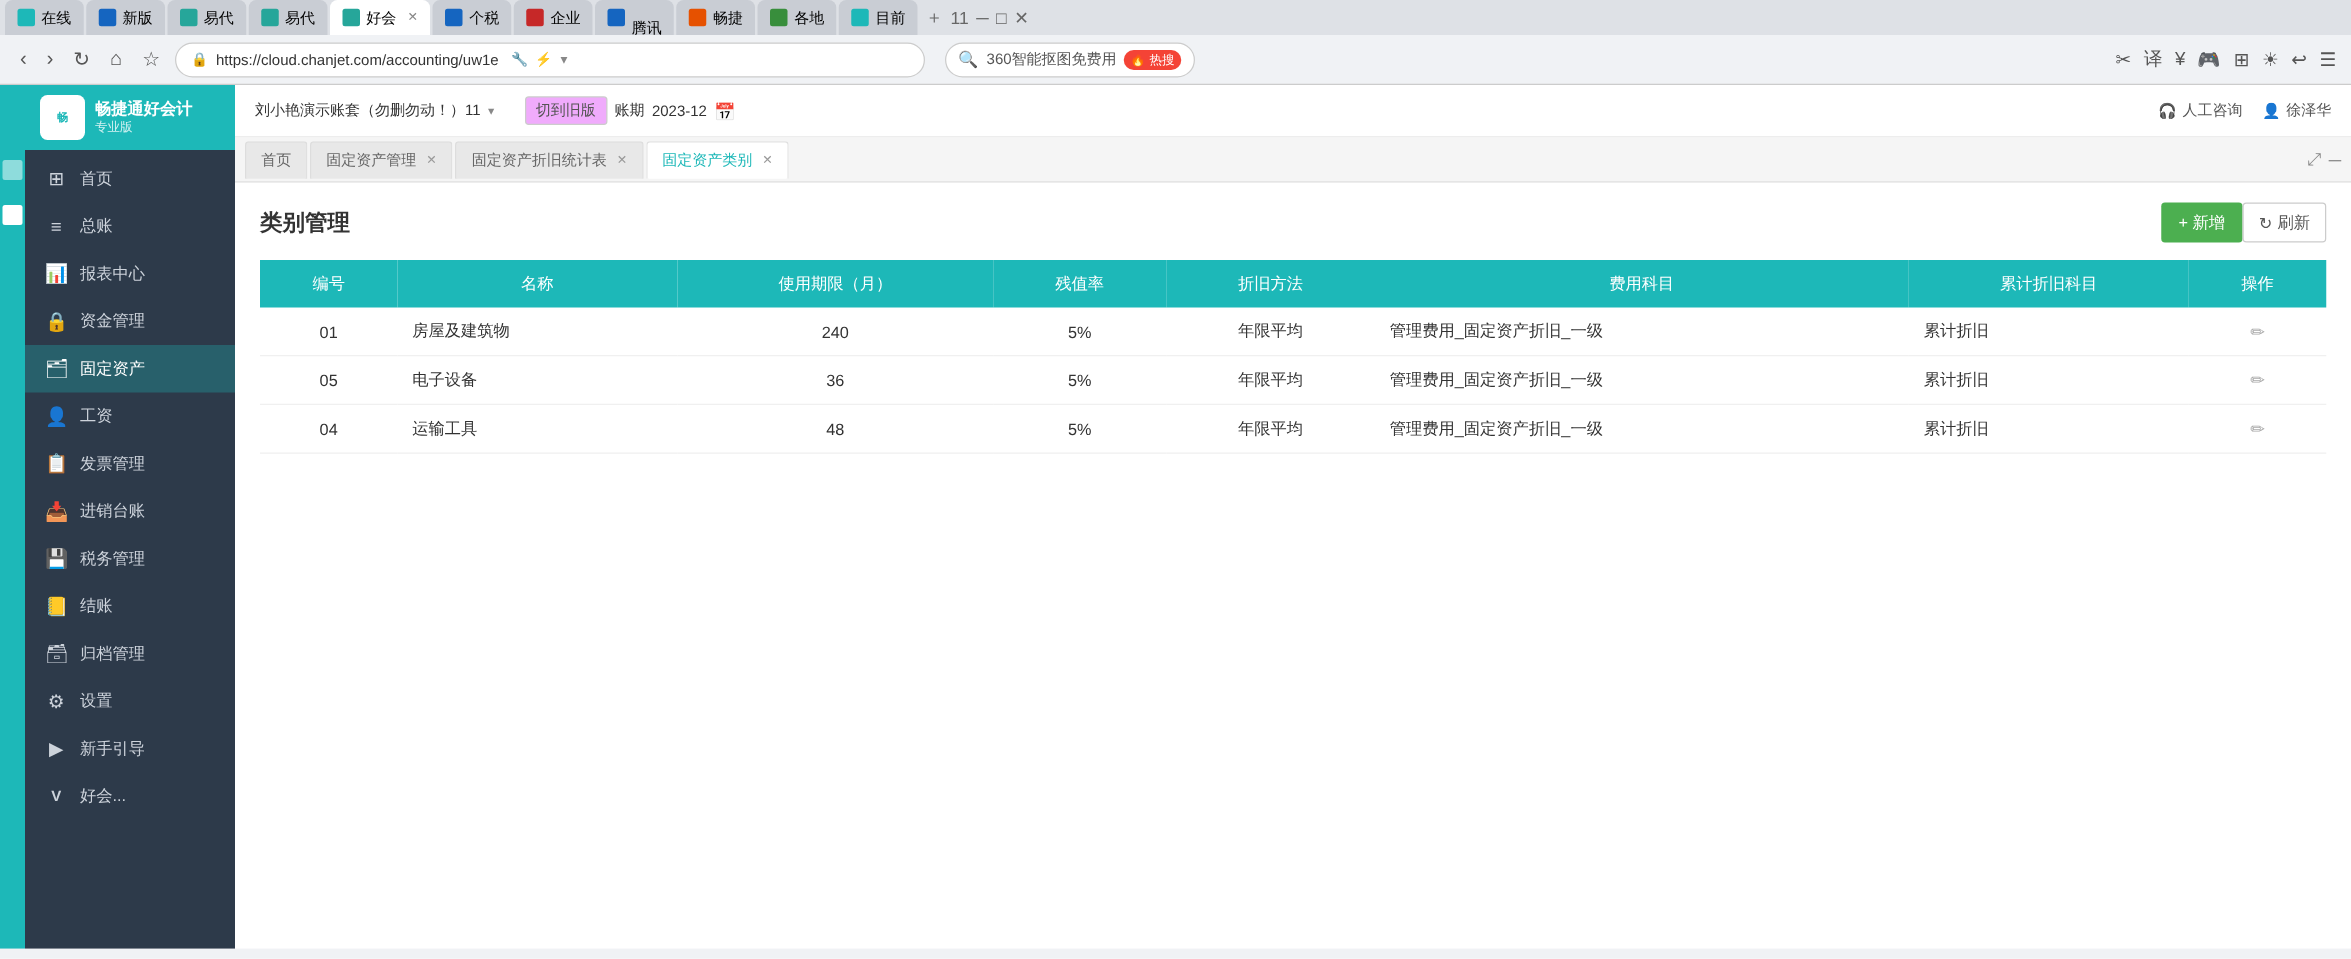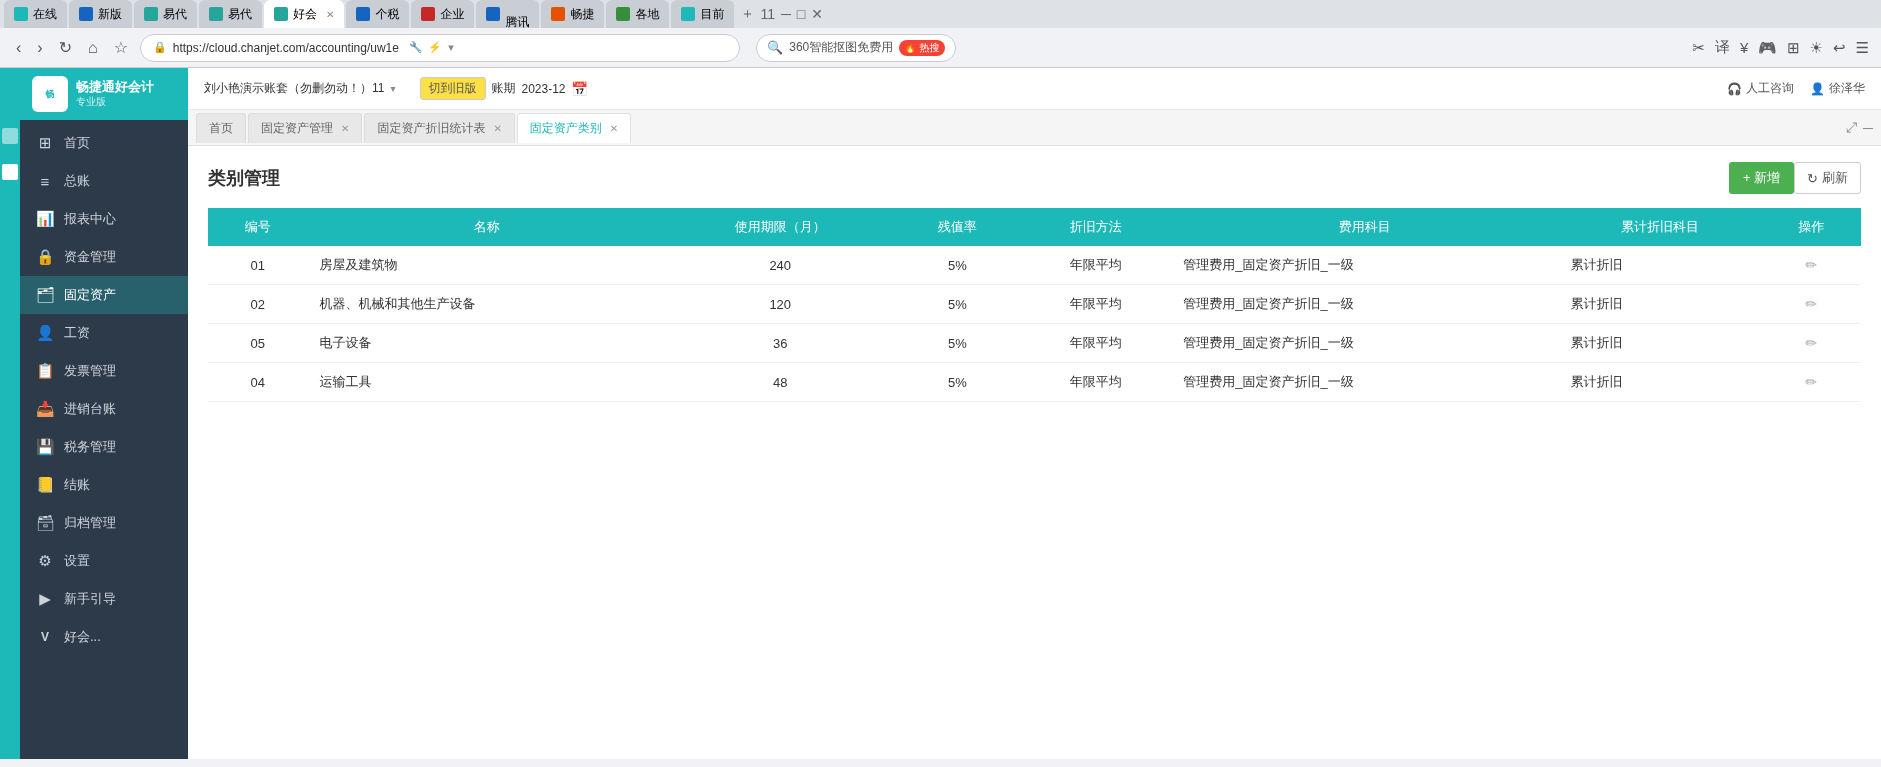--- a/index.html
+++ b/index.html
@@ -40,21 +40,21 @@
     .left-edge { width: 20px; background: #1db8b8; display: flex; flex-direction: column; align-items: center; padding: 60px 0; gap: 20px; }
     .edge-icon { width: 16px; height: 16px; background: rgba(255,255,255,0.5); border-radius: 2px; }
 
     
     .main-content { flex: 1; display: flex; flex-direction: column; overflow: hidden; background: #fff; }
 
     
     .top-bar { height: 42px; background: #fff; border-bottom: 1px solid #e8e8e8; display: flex; align-items: center; padding: 0 16px; gap: 8px; }
     .user-info { display: flex; align-items: center; gap: 6px; font-size: 12px; color: #333; }
     .period-info { display: flex; align-items: center; gap: 6px; margin-left: 16px; font-size: 12px; color: #333; }
-    .switch-btn { border: 1px solid #ccc; border-radius: 3px; padding: 2px 8px; font-size: 12px; cursor: pointer; color: #555; background: #fde047; }
+    .switch-btn { border: 1px solid #ccc; border-radius: 3px; padding: 2px 8px; font-size: 12px; cursor: pointer; color: #555; background: #f0abfc; }
     .top-bar-right { margin-left: auto; display: flex; align-items: center; gap: 16px; font-size: 12px; color: #555; }
     .top-bar-right span { cursor: pointer; display: flex; align-items: center; gap: 4px; }
     .dropdown-icon { font-size: 10px; color: #888; }
 
     
     .app-tabs { display: flex; align-items: center; height: 36px; background: #f5f5f5; border-bottom: 1px solid #e0e0e0; padding: 0 8px; gap: 2px; }
     .app-tab { display: flex; align-items: center; gap: 6px; padding: 0 12px; height: 30px; border-radius: 3px 3px 0 0; font-size: 12px; cursor: pointer; border: 1px solid transparent; border-bottom: none; }
     .app-tab.active { background: #fff; border-color: #e0e0e0; color: #1db8b8; }
     .app-tab.inactive { background: #e8e8e8; color: #666; border-color: #ddd; }
     .app-tab .tab-x { font-size: 10px; color: #999; margin-left: 2px; cursor: pointer; }
@@ -312,30 +312,20 @@
             <th>费用科目</th>
             <th>累计折旧科目</th>
             <th>操作</th>
           </tr>
         </thead>
         <tbody id="table-body">
             <tr>
     <td class="row-id">01</td>
     <td class="left-align">房屋及建筑物</td>
     <td>240</td>
-    <td>5%</td>
-    <td>年限平均</td>
-    <td class="left-align">管理费用_固定资产折旧_一级</td>
-    <td class="left-align">累计折旧</td>
-    <td><span class="edit-icon">✏</span></td>
-  </tr>
-            <tr>
-    <td class="row-id">02</td>
-    <td class="left-align">机器、机械和其他生产设备</td>
-    <td>120</td>
     <td>5%</td>
     <td>年限平均</td>
     <td class="left-align">管理费用_固定资产折旧_一级</td>
     <td class="left-align">累计折旧</td>
     <td><span class="edit-icon">✏</span></td>
   </tr>
             <tr>
     <td class="row-id">05</td>
     <td class="left-align">电子设备</td>
     <td>36</td>

